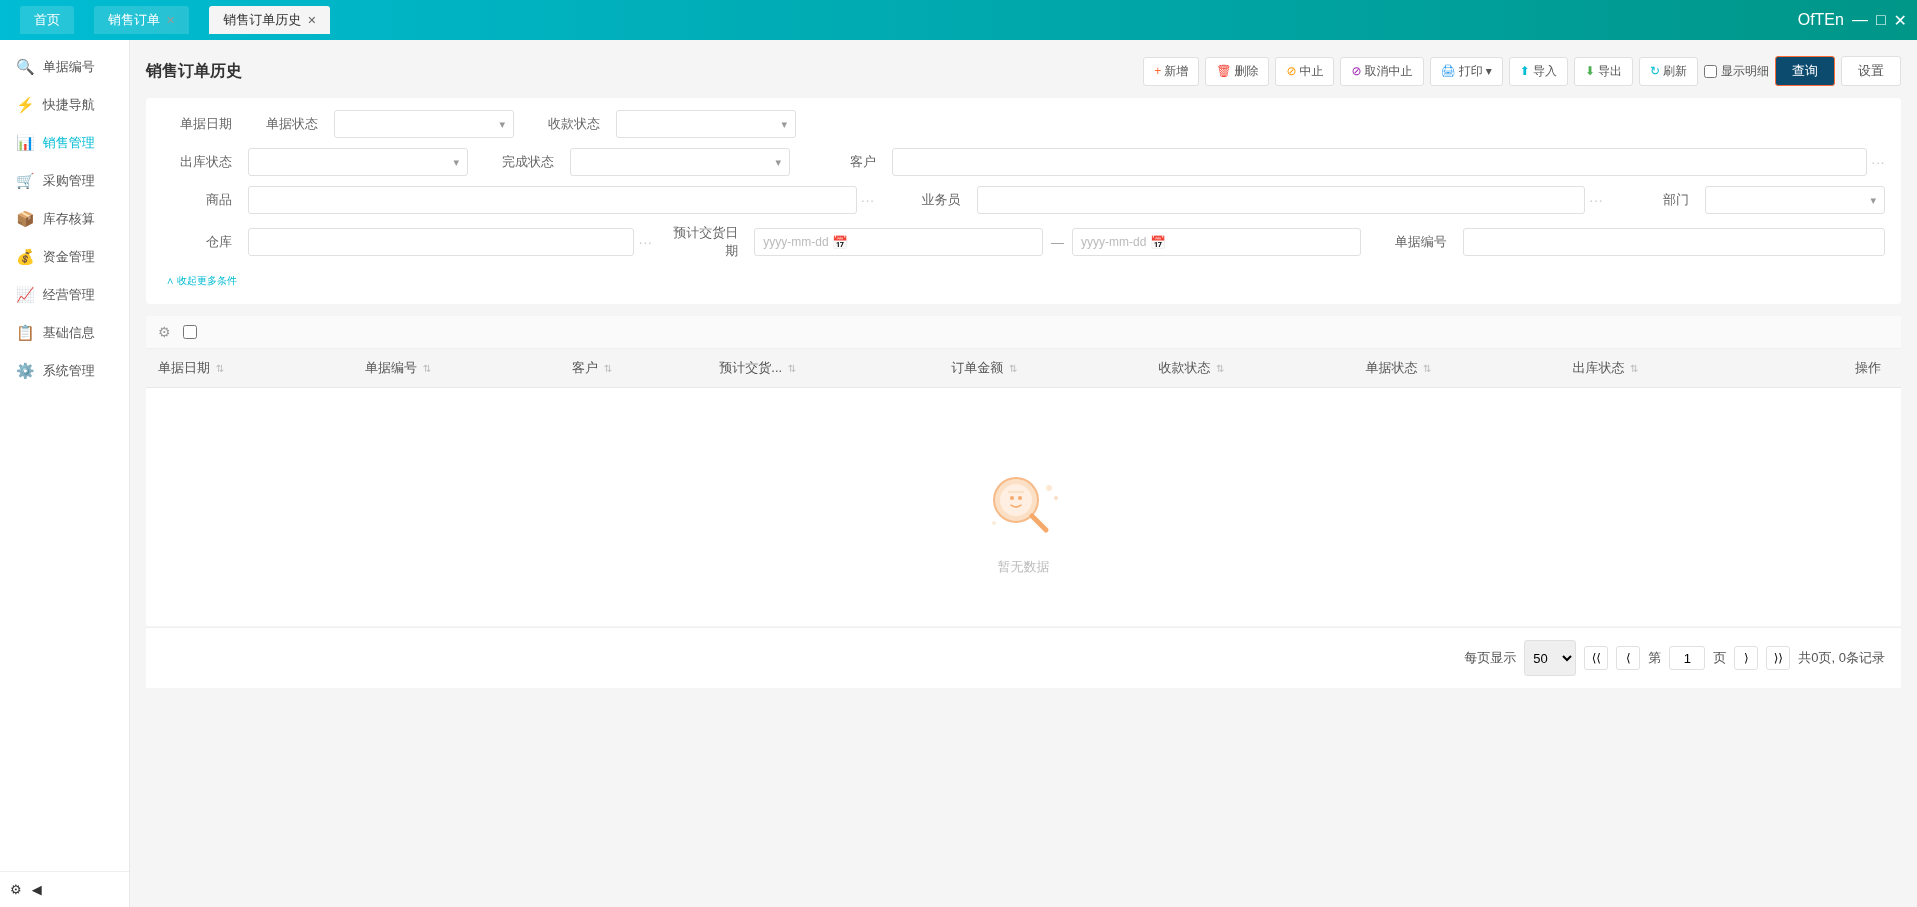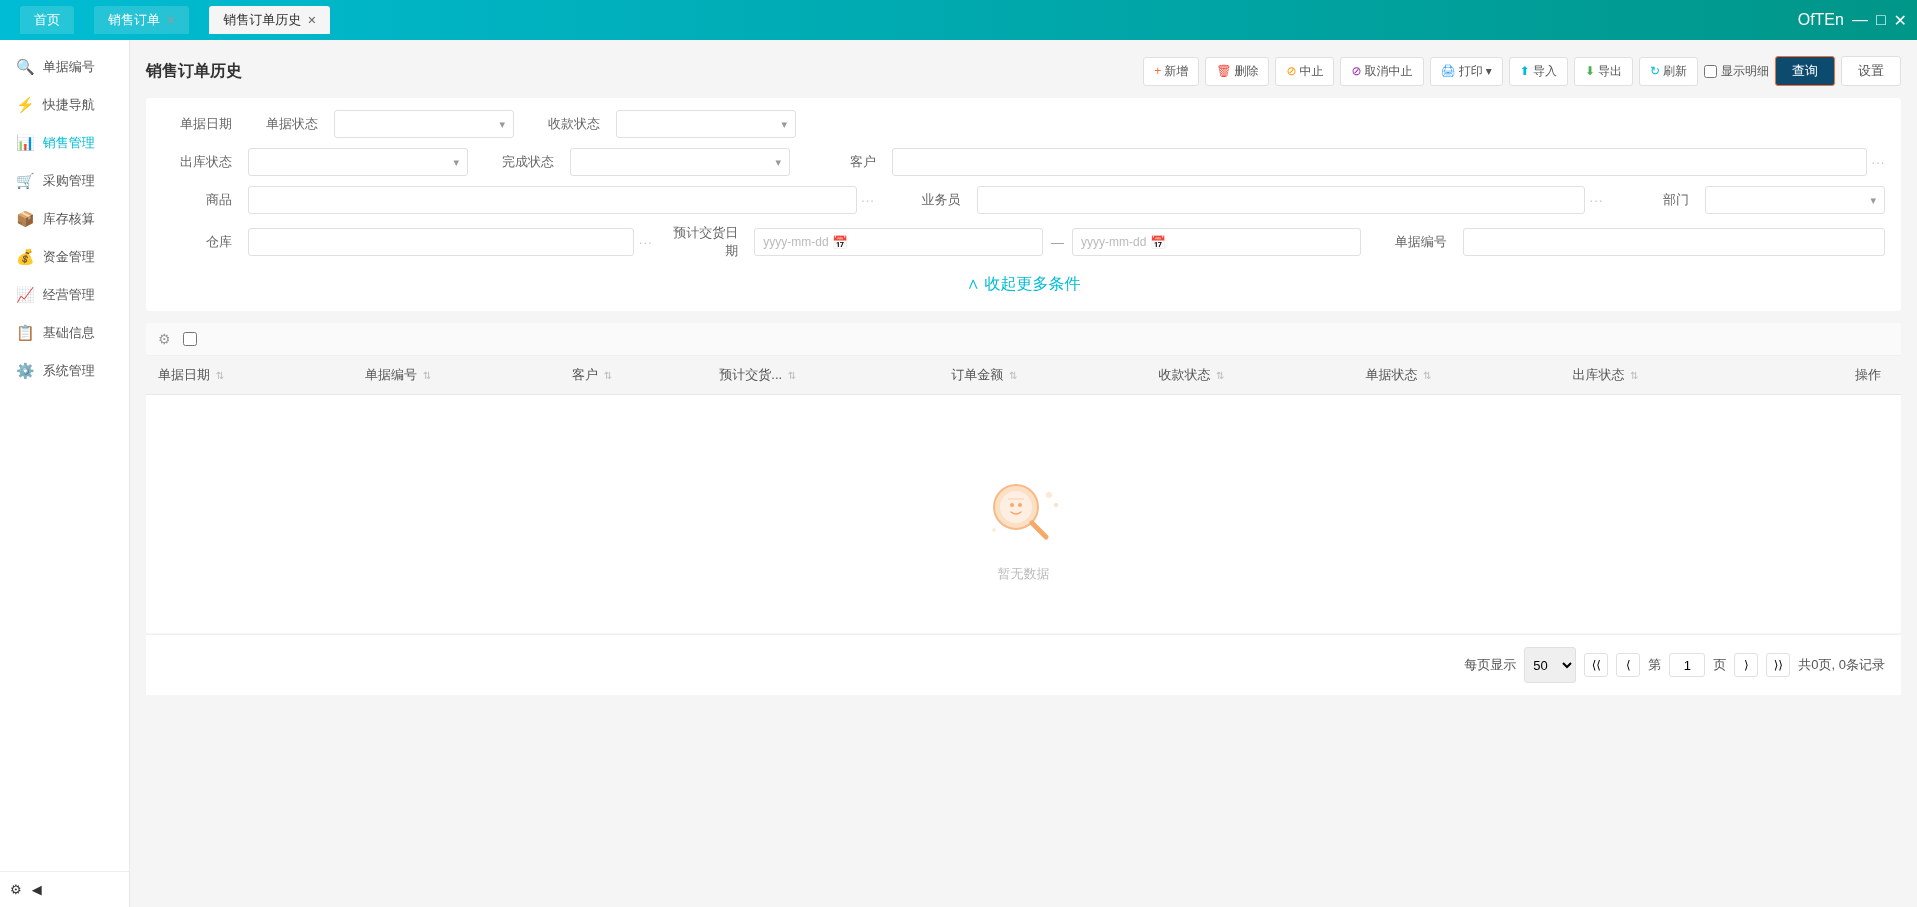--- a/index.html
+++ b/index.html
@@ -246,25 +246,24 @@
       color: #bbb;
       display: flex;
       align-items: center;
       gap: 4px;
       background: white;
       cursor: pointer;
     }
     .date-icon { color: #ff9800; font-size: 13px; }
     .date-dash { color: #999; padding: 0 4px; }
     .collapse-row {
-      text-align: center;
       padding: 4px;
       cursor: pointer;
       color: #00bcd4;
-      font-size: 16px;
+      font-size: 10px;
     }
 
     
     .table-wrapper {
       background: white;
       border-radius: 4px;
       overflow: hidden;
     }
     .table-settings-row {
       display: flex;

